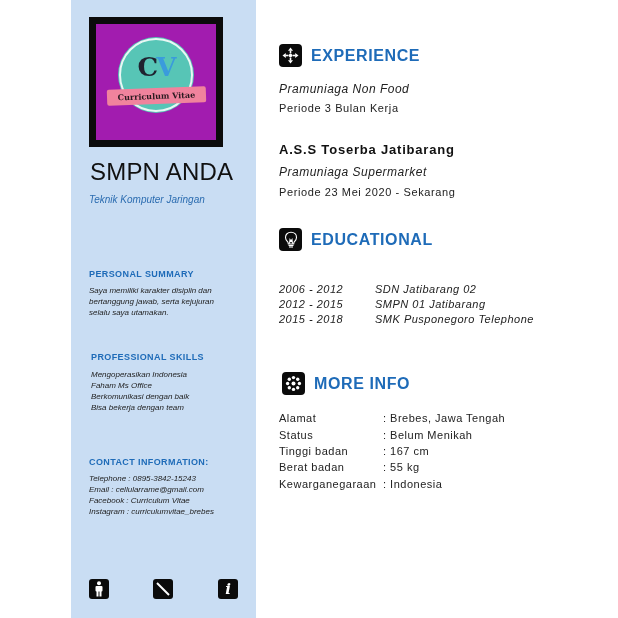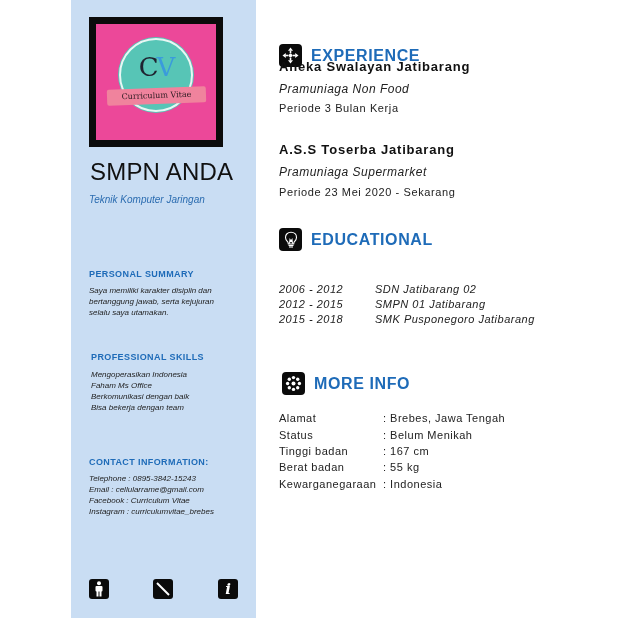--- a/index.html
+++ b/index.html
@@ -5,21 +5,21 @@
   * { margin: 0; padding: 0; box-sizing: border-box; }
   html, body { width: 618px; height: 618px; background: #ffffff; overflow: hidden; }
   body { position: relative; font-family: "Liberation Sans", sans-serif; color: #1a1a1a; }
 
   .sidebar {
     position: absolute; left: 71px; top: 0; width: 185px; height: 618px;
     background: #c9ddf3;
   }
   .photo-frame {
     position: absolute; left: 18px; top: 17px; width: 134px; height: 130px;
-    border: 7px solid #0b0b0b; background: #ec4899;
+    border: 7px solid #0b0b0b; background: #a21caf; font-weight: bold;
   }
   .logo-circle {
     position: absolute; left: 23px; top: 14px; width: 74px; height: 74px;
     border-radius: 50%; background: #57c5b6;
     border: 2px solid #e8f7f4; box-shadow: 0 0 0 1px #57c5b6;
   }
   .logo-cv {
     position: absolute; left: 0; right: 0; top: 12px; text-align: center;
     font-family: "DejaVu Serif", serif; font-size: 26px; letter-spacing: -2px;
   }
@@ -140,21 +140,20 @@
           <rect x="7.7" y="10.5" width="1.6" height="3"></rect>
         <polygon points="0.5,8.5 3.8,6 3.8,11"></polygon>
           <rect x="3.5" y="7.7" width="3" height="1.6"></rect>
         <polygon points="16.5,8.5 13.2,6 13.2,11"></polygon>
           <rect x="10.5" y="7.7" width="3" height="1.6"></rect>
       </svg>
     </div>
     <div class="sec-title">EXPERIENCE</div>
   </div>
 
-  <div class="job-company" style="top:59px;">Aneka Swalayan Jatibarang</div>
   <div class="job-role" style="top:82px;">Pramuniaga Non Food</div>
   <div class="job-period" style="top:102px;">Periode 3 Bulan Kerja</div>
 
   <div class="job-company" style="top:142px;">A.S.S Toserba Jatibarang</div>
   <div class="job-role" style="top:165px;">Pramuniaga Supermarket</div>
   <div class="job-period" style="top:186px;">Periode 23 Mei 2020 - Sekarang</div>
 
   <div class="sec-head" style="top:228px;">
     <div class="sec-icon">
       <svg width="14" height="18" viewBox="0 0 14 18" fill="none" stroke="#fff" stroke-width="1.1">
@@ -167,21 +166,21 @@
     <div class="sec-title">EDUCATIONAL</div>
   </div>
 
   <div class="edu-row" style="top:283px;">
     <span class="yr">2006 - 2012</span><span>SDN Jatibarang 02</span>
   </div>
   <div class="edu-row" style="top:298px;">
     <span class="yr">2012 - 2015</span><span>SMPN 01 Jatibarang</span>
   </div>
   <div class="edu-row" style="top:313px;">
-    <span class="yr">2015 - 2018</span><span>SMK Pusponegoro Jatibarang</span>
+    <span class="yr">2015 - 2018</span><span>SMK Pusponegoro Telephone</span>
   </div>
 
   <div class="sec-head" style="top:372px; left:3px;">
     <div class="sec-icon">
       <svg width="17" height="17" viewBox="0 0 17 17" fill="#fff">
         <circle cx="8.5" cy="8.5" r="2"></circle>
         <circle cx="8.5" cy="2.6" r="1.7"></circle>
           <circle cx="8.5" cy="14.4" r="1.7"></circle>
         <circle cx="2.6" cy="8.5" r="1.7"></circle>
           <circle cx="14.4" cy="8.5" r="1.7"></circle>

